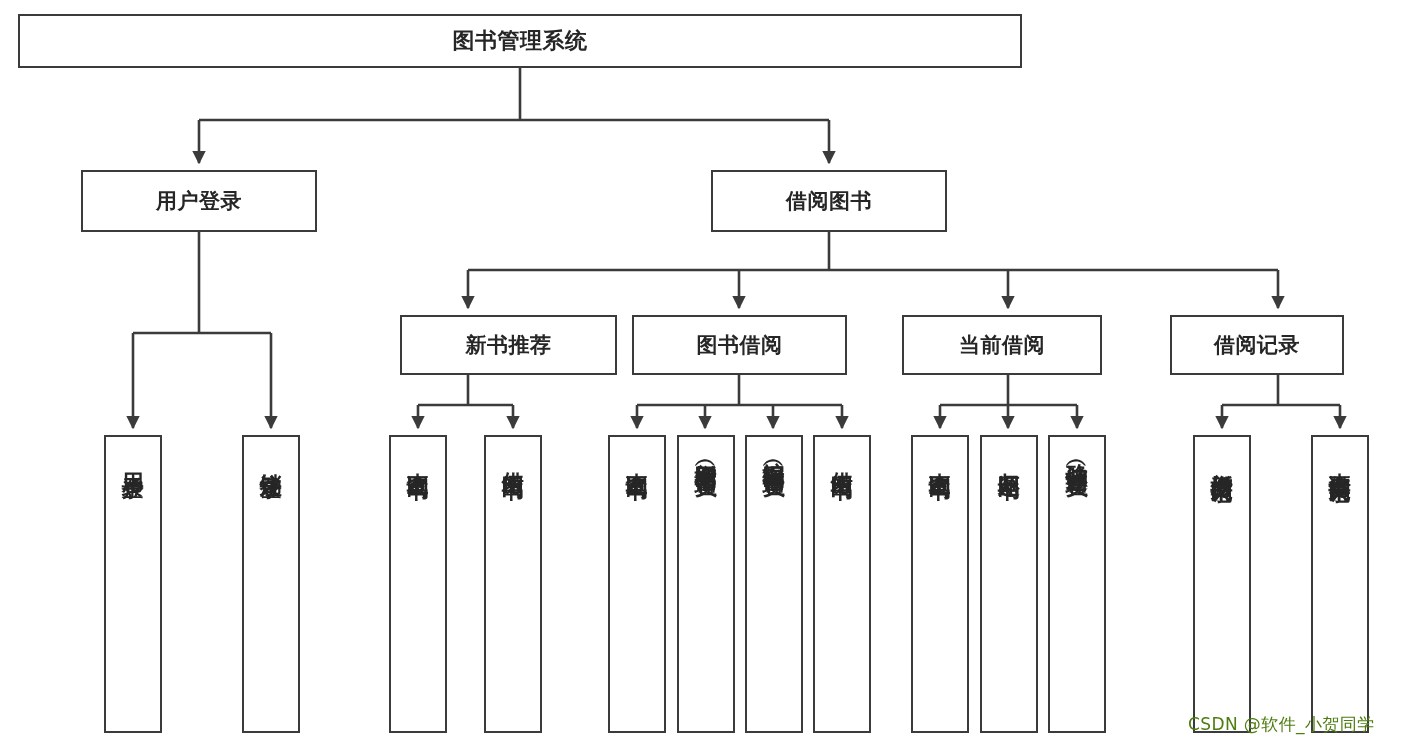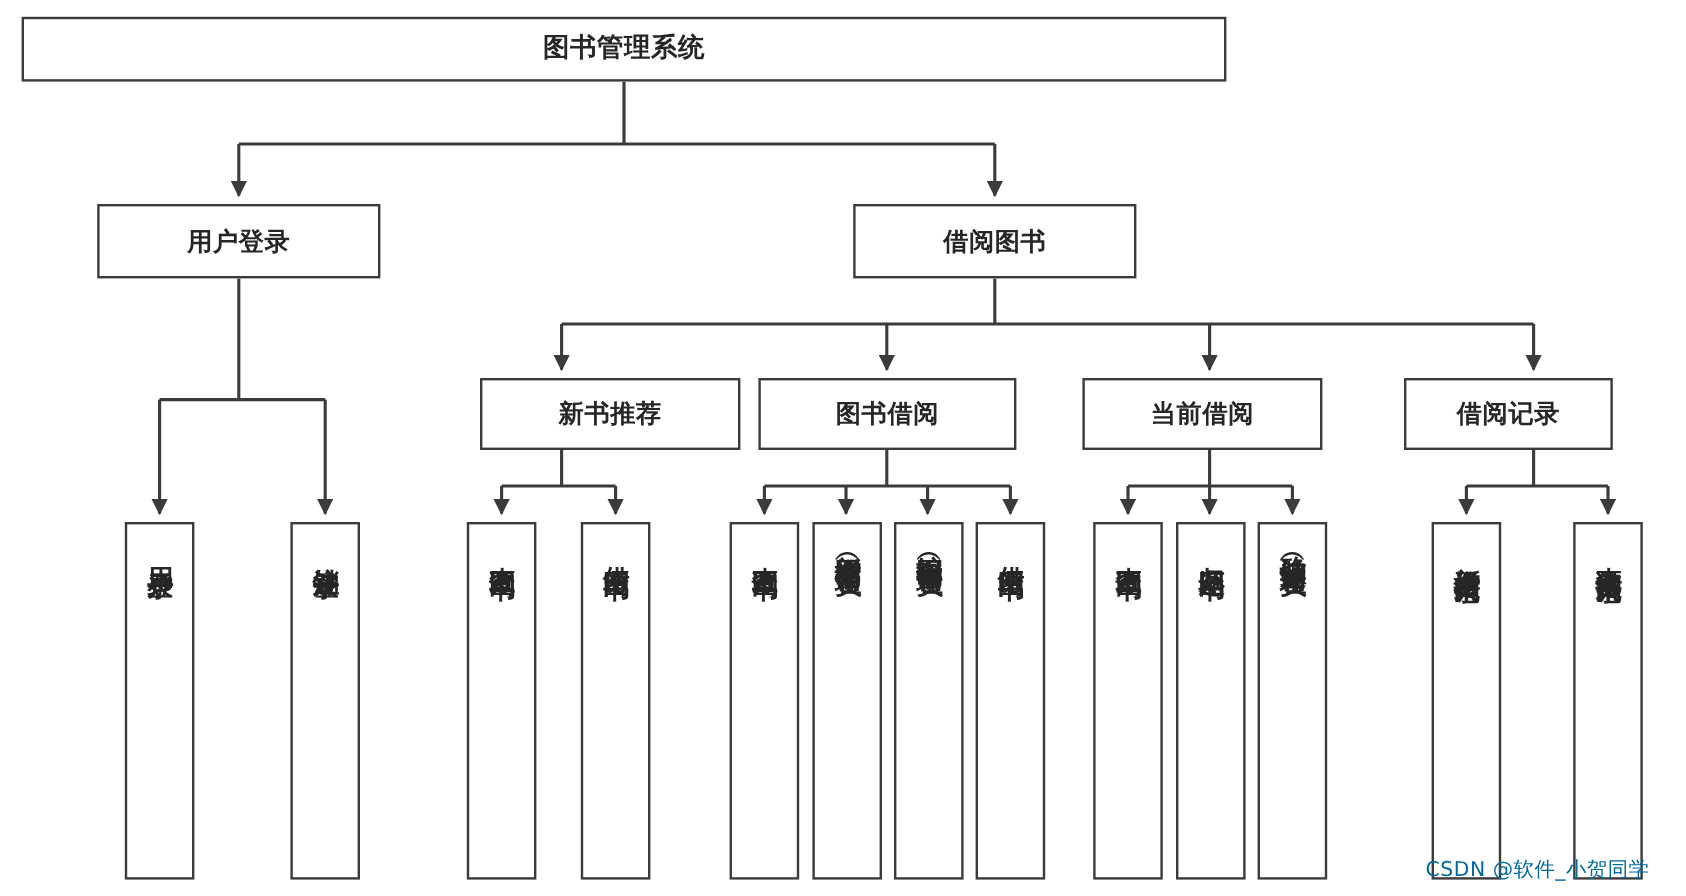--- a/index.html
+++ b/index.html
@@ -64,21 +64,21 @@
     max-height: 270px;
   }
   .node.vert.tall .node-label {
     max-height: 282px;
   }
   .watermark {
     position: absolute;
     left: 1188px;
     top: 713px;
     font-size: 17px;
-    color: #0369a1;
+    color: #4d7c0f;
     letter-spacing: 0.4px;
     white-space: nowrap;
     z-index: 3;
     font-family: "DejaVu Sans", "Liberation Sans", sans-serif;
   }
 </style>
 </head>
 <body>
 
 <div id="canvas">

